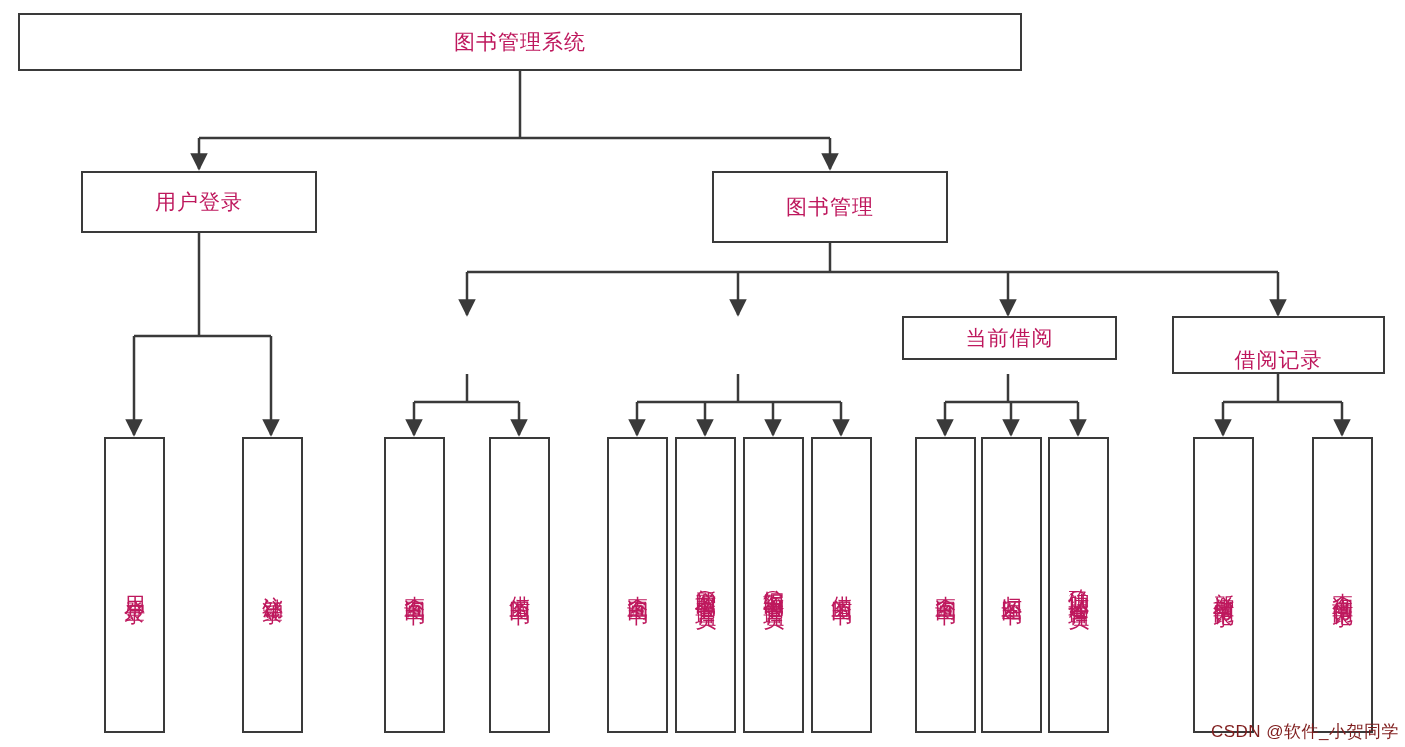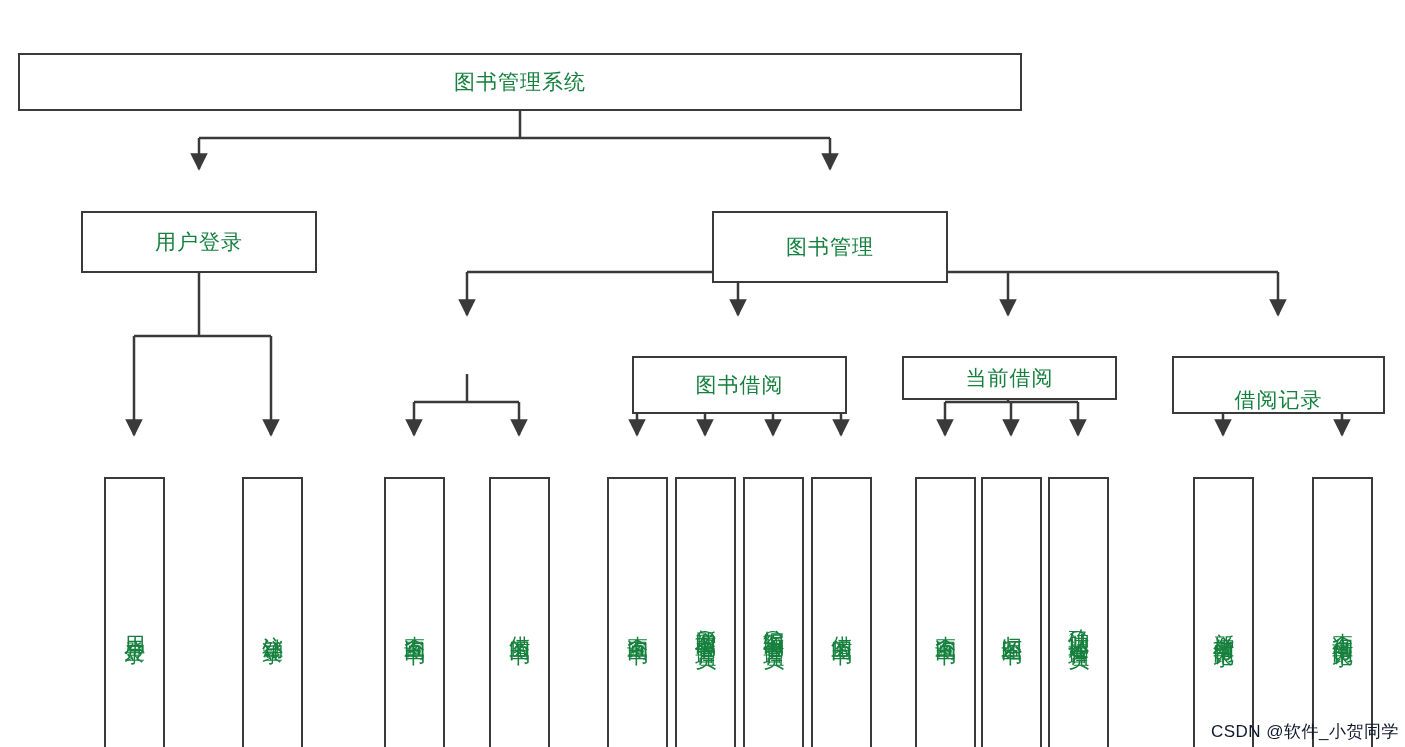--- a/index.html
+++ b/index.html
@@ -27,22 +27,21 @@
     pointer-events: none;
   }
   .node {
     position: absolute;
     box-sizing: border-box;
     background: #ffffff;
     border: 2px solid #3a3a3a;
     display: flex;
     align-items: center;
     justify-content: center;
-    color: #15803d;
-    margin-top: 40px;
+    color: #be185d;
   }
   .node.horiz {
     font-size: 21px;
     letter-spacing: 1px;
     line-height: 1.2;
   }
   .node.vert {
     writing-mode: vertical-rl;
     text-orientation: upright;
     font-size: 21px;
@@ -54,21 +53,21 @@
   .node.vert > span {
     display: block;
     writing-mode: vertical-rl;
     text-orientation: upright;
   }
   .watermark {
     position: absolute;
     right: 6px;
     bottom: 4px;
     font-size: 17px;
-    color: #0f172a;
+    color: #7f1d1d;
     letter-spacing: 0.5px;
     white-space: nowrap;
   }
 </style>
 </head>
 <body>
 
 <div id="diagram">
 
   <svg id="connectors" viewBox="0 0 1405 747" width="1405" height="747" xmlns="http://www.w3.org/2000/svg">
@@ -127,23 +126,20 @@
     <span>图书管理系统</span>
   </div>
 
   <div class="node horiz" style="left:81px; top:171px; width:236px; height:62px;">
     <span>用户登录</span>
   </div>
   <div class="node horiz" style="left:712px; top:171px; width:236px; height:72px;">
     <span>图书管理</span>
   </div>
 
-  <div class="node horiz" style="left:632px; top:316px; width:215px; height:58px;">
-    <span>图书借阅</span>
-  </div>
   <div class="node horiz" style="left:902px; top:316px; width:215px; height:44px;">
     <span>当前借阅</span>
   </div>
   <div class="node horiz" style="left:1172px; top:316px; width:213px; height:58px;align-items:flex-end;">
     <span>借阅记录</span>
   </div>
 
   <div class="node vert" style="left:104px; top:437px; width:61px; height:296px;">
     <span>用户登录</span>
   </div>

